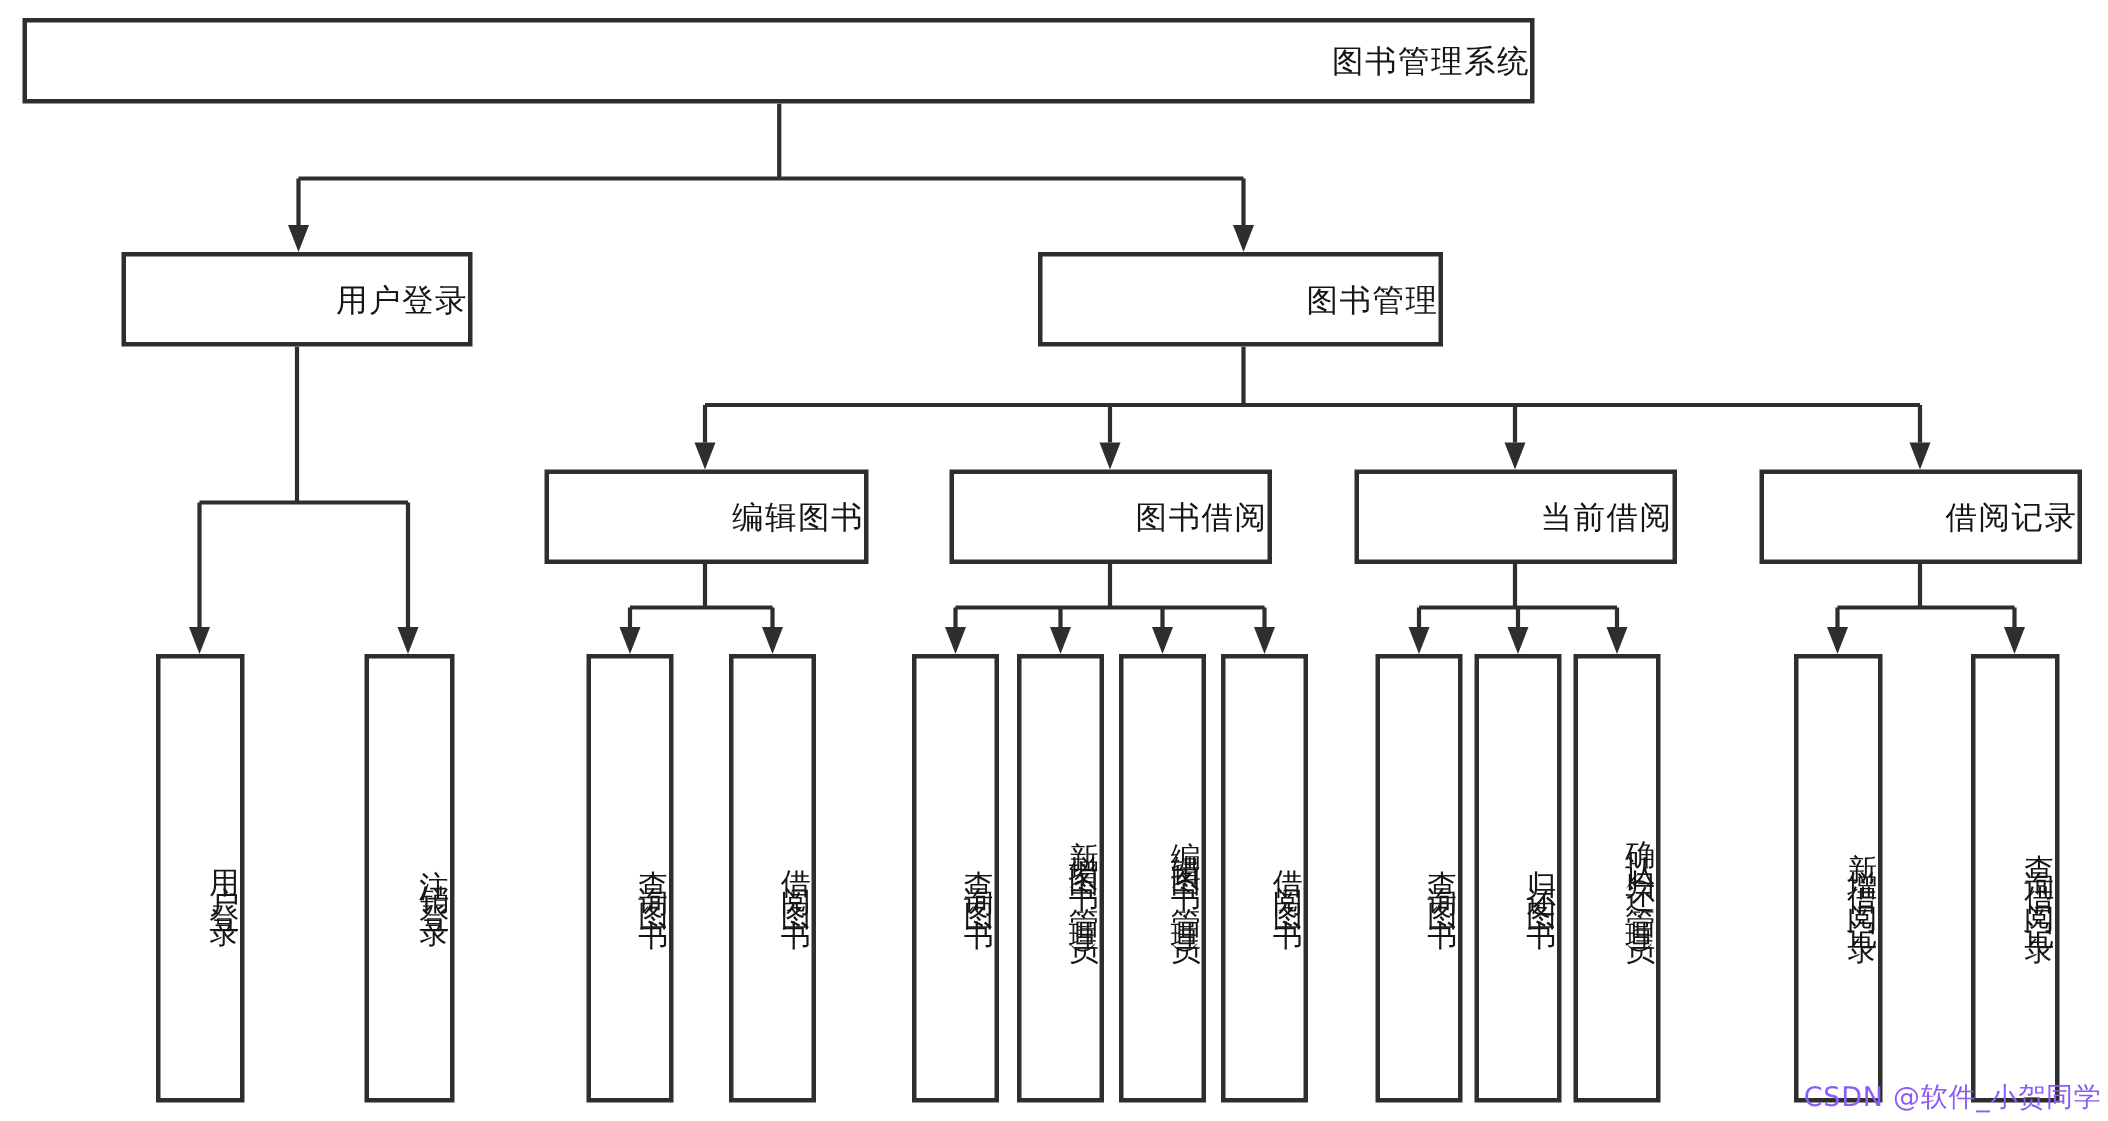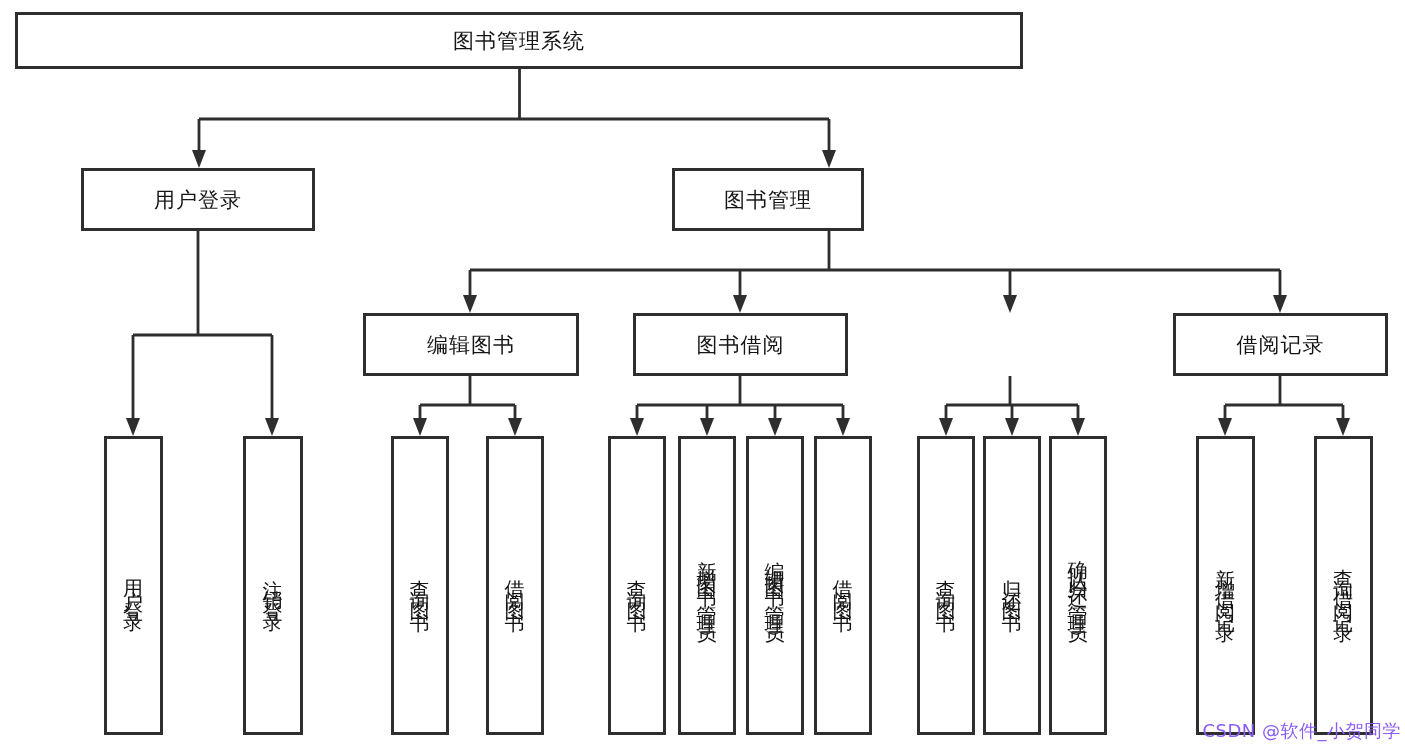--- a/index.html
+++ b/index.html
@@ -8,21 +8,21 @@
     width:1405px;height:747px;
     background:#ffffff;
     font-family:"DejaVu Sans","Liberation Sans",sans-serif;
     overflow:hidden;
   }
   .node{
     position:absolute;
     box-sizing:border-box;
     border:3px solid #2e2e2e;
     background:#ffffff;
-    display:flex;align-items:center;justify-content:center;
+    display:flex;align-items:center;justify-content:flex-end;
     color:#151515;
   }
   .hbox{font-size:21px;letter-spacing:1px;}
   .vbox{z-index:1;}
   .vtext{
     writing-mode:vertical-rl;
     text-orientation:mixed;
     font-size:20px;
     letter-spacing:11px;
     line-height:1;
@@ -85,29 +85,32 @@
     <polygon points="1336,418 1350,418 1343,436"></polygon>
   </svg>
 
   <div class="node hbox" style="left:15px;top:12px;width:1008px;height:57px">
     <span>图书管理系统</span>
   </div>
 
   <div class="node hbox" style="left:81px;top:168px;width:234px;height:63px">
     <span>用户登录</span>
   </div>
-  <div class="node hbox" style="left:672px;top:168px;width:192px;height:63px">
+  <div class="node hbox" style="left:692px;top:168px;width:270px;height:63px">
     <span>图书管理</span>
   </div>
 
   <div class="node hbox" style="left:363px;top:313px;width:216px;height:63px">
     <span>编辑图书</span>
   </div>
   <div class="node hbox" style="left:633px;top:313px;width:215px;height:63px">
     <span>图书借阅</span>
+  </div>
+  <div class="node hbox" style="left:903px;top:313px;width:215px;height:63px">
+    <span>当前借阅</span>
   </div>
   <div class="node hbox" style="left:1173px;top:313px;width:215px;height:63px">
     <span>借阅记录</span>
   </div>
 
   <div class="node vbox" style="left:104px;top:436px;width:59px;height:299px">
     <span class="vtext">用户登录</span>
   </div>
   <div class="node vbox" style="left:243px;top:436px;width:60px;height:299px">
     <span class="vtext">注销登录</span>

